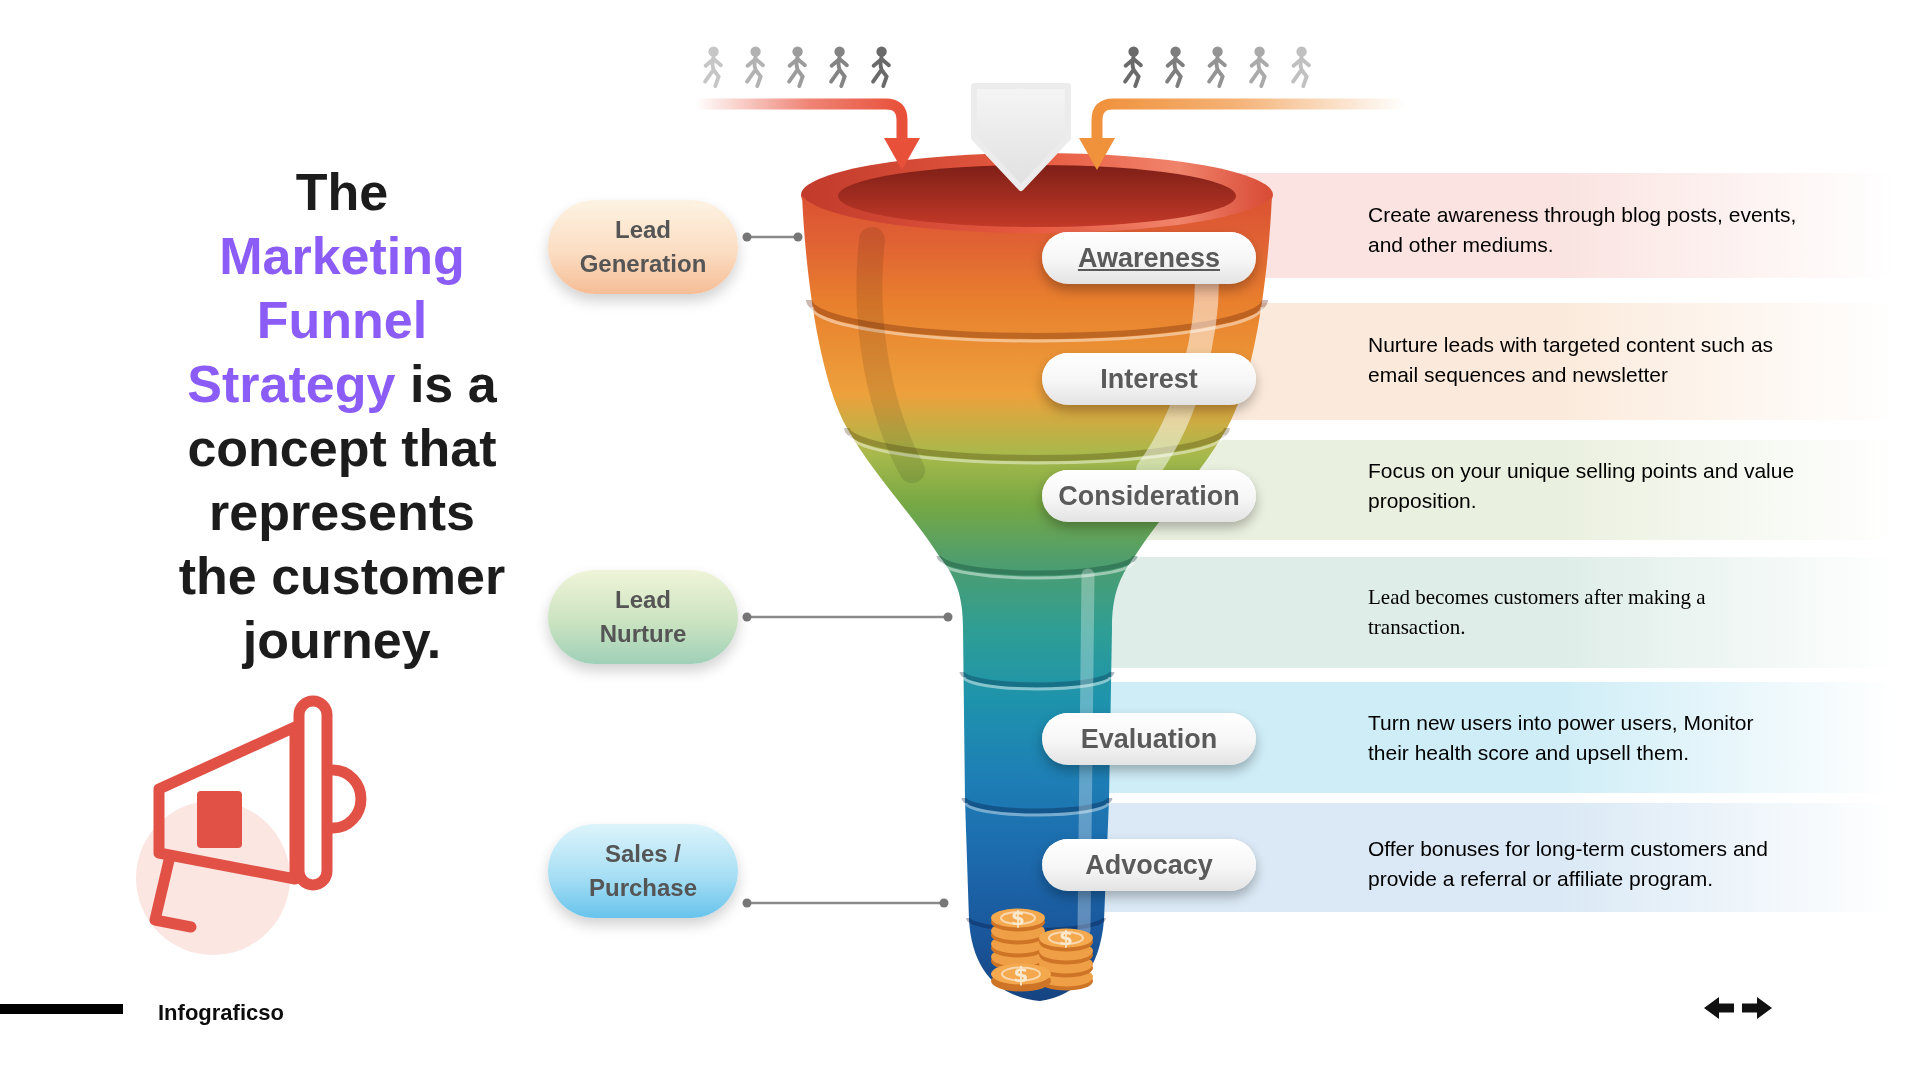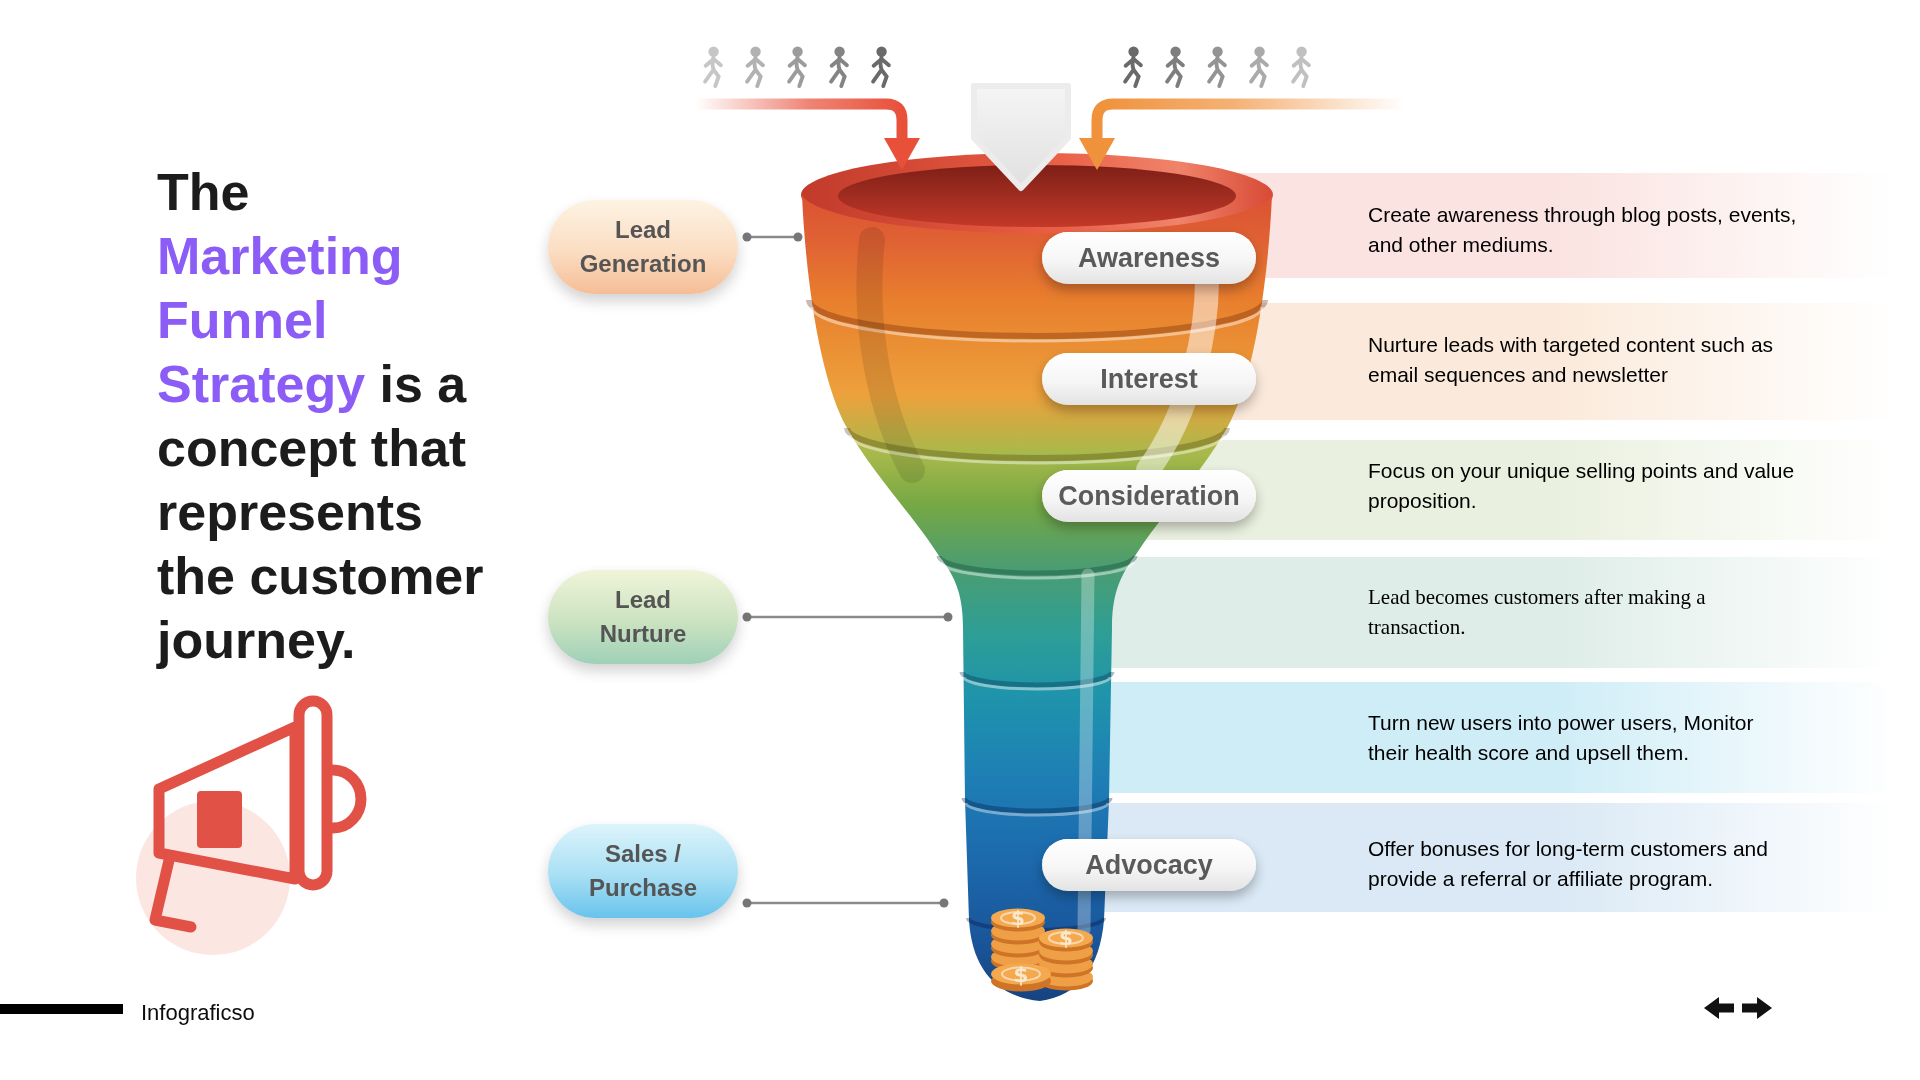--- a/index.html
+++ b/index.html
@@ -3,21 +3,21 @@
 <meta charset="utf-8">
 <style>
   html,body{margin:0;padding:0;background:#fff;}
   .canvas{position:relative;width:1920px;height:1080px;background:#ffffff;overflow:hidden;
           font-family:"Liberation Sans", sans-serif;}
   .abs{position:absolute;}
   .pre{white-space:pre-line;}
 
   
   .title{left:157px;top:160px;width:370px;font-size:52px;line-height:64px;font-weight:bold;
-         color:#1c1c1c;white-space:pre-line;}
+         color:#1c1c1c;white-space:pre-line;text-align:center;}
   .title .red{color:#8b5cf6;}
 
   
   .band{left:1048px;width:848px;border-radius:2px;}
   .band1{top:173px;height:105px;background:linear-gradient(90deg,#FAE3E0 0%,#FAE3E0 60%,rgba(250,227,224,0) 100%);}
   .band2{top:303px;height:117px;background:linear-gradient(90deg,#FBEADB 0%,#FBEADB 60%,rgba(251,234,219,0) 100%);}
   .band3{top:440px;height:100px;background:linear-gradient(90deg,#EAF0DF 0%,#EAF0DF 60%,rgba(234,240,223,0) 100%);}
   .band4{top:557px;height:111px;background:linear-gradient(90deg,#DEEDE8 0%,#DEEDE8 60%,rgba(222,237,232,0) 100%);}
   .band5{top:682px;height:111px;background:linear-gradient(90deg,#CFEDF7 0%,#CFEDF7 60%,rgba(207,237,247,0) 100%);}
   .band6{top:803px;height:109px;background:linear-gradient(90deg,#DAE9F5 0%,#DAE9F5 60%,rgba(218,233,245,0) 100%);}
@@ -25,35 +25,35 @@
   .desc{left:1368px;width:520px;font-size:21px;line-height:30px;color:#000000;white-space:pre-line;}
   .desc1{top:200px;} .desc2{top:330px;} .desc3{top:456px;}
   .desc4{top:582px;font-family:Liberation Serif, serif;} .desc5{top:708px;} .desc6{top:834px;}
 
   
   .stage-btn{left:1042px;width:214px;height:52px;border-radius:27px;
     background:linear-gradient(180deg,#ffffff 0%,#f6f6f6 55%,#e3e3e3 100%);
     box-shadow:0 6px 12px rgba(0,0,0,0.28), inset 0 1px 0 #fff;
     display:flex;align-items:center;justify-content:center;
     font-size:27px;font-weight:bold;color:#5a5a5a;}
-  .sb1{top:232px;} .sb2{top:353px;} .sb3{top:470px;}
+  .sb1{top:232px;text-decoration:underline;} .sb2{top:353px;} .sb3{top:470px;}
   .sb4{top:587px;} .sb5{top:713px;} .sb6{top:839px;}
 
   
   .pill{left:548px;width:190px;height:94px;border-radius:47px;
     display:flex;align-items:center;justify-content:center;text-align:center;
     font-size:24px;line-height:34px;font-weight:bold;color:#555;white-space:pre-line;
     box-shadow:0 7px 14px rgba(0,0,0,0.18);}
   .pill-a{top:200px;background:linear-gradient(180deg,#FDF3E3 0%,#FBDDC2 55%,#F5BD96 100%);}
   .pill-b{top:570px;background:linear-gradient(180deg,#F0F4D9 0%,#CBE3C0 55%,#9FD0B8 100%);}
   .pill-c{top:824px;background:linear-gradient(180deg,#DDF4FB 0%,#A8DFF4 55%,#67C3EC 100%);}
 
   
   .footer-bar{left:0;top:1004px;width:123px;height:10px;background:#000;}
-  .brand{left:141px;top:1000px;font-size:22px;font-weight:normal;color:#0d0d0d;}
+  .brand{left:158px;top:1000px;font-size:22px;font-weight:bold;color:#0d0d0d;}
   .nav-arrows{left:1700px;top:996px;width:76px;height:28px;cursor:pointer;}
 
   svg text{font-family:"DejaVu Sans", sans-serif;}
 </style>
 </head>
 <body>
 
 <div class="canvas">
 
   <div class="abs band band1"></div>
@@ -246,20 +246,21 @@
   <div class="abs pill pill-a pre">Lead
 Generation</div>
   <div class="abs pill pill-b pre">Lead
 Nurture</div>
   <div class="abs pill pill-c pre">Sales /
 Purchase</div>
 
   <div class="abs stage-btn sb1">Awareness</div>
   <div class="abs stage-btn sb2">Interest</div>
   <div class="abs stage-btn sb3">Consideration</div>
+  <div class="abs stage-btn sb5">Evaluation</div>
   <div class="abs stage-btn sb6">Advocacy</div>
 
   <div class="abs desc desc1">Create awareness through blog posts, events,
 and other mediums.</div>
   <div class="abs desc desc2">Nurture leads with targeted content such as
 email sequences and newsletter</div>
   <div class="abs desc desc3">Focus on your unique selling points and value
 proposition.</div>
   <div class="abs desc desc4">Lead becomes customers after making a
 transaction.</div>

